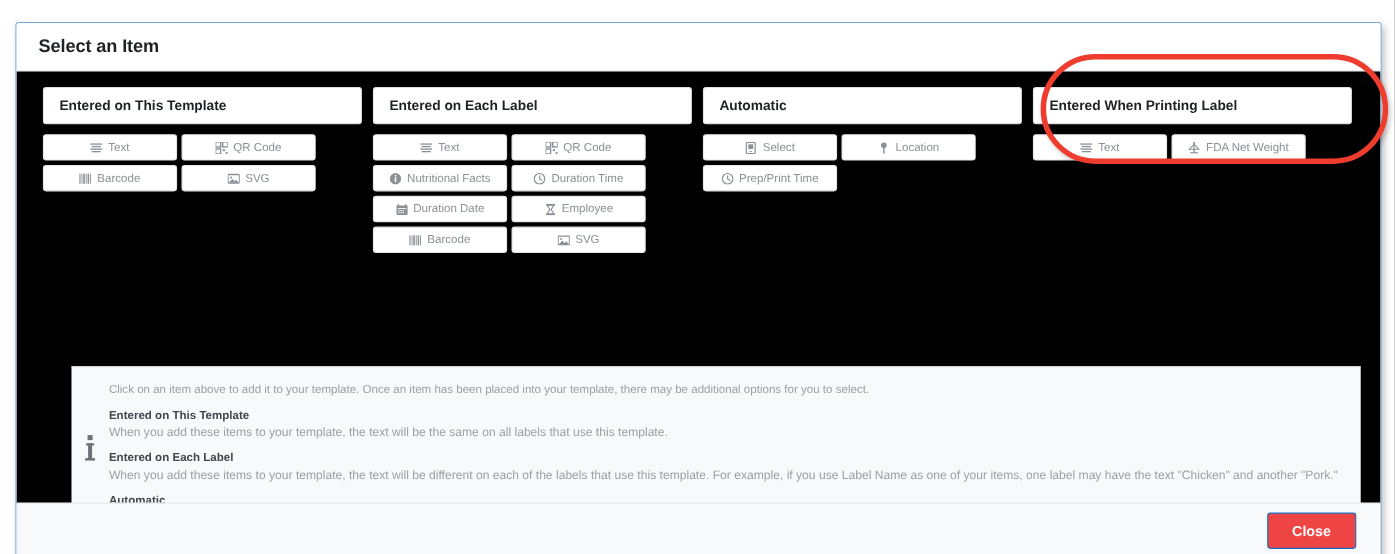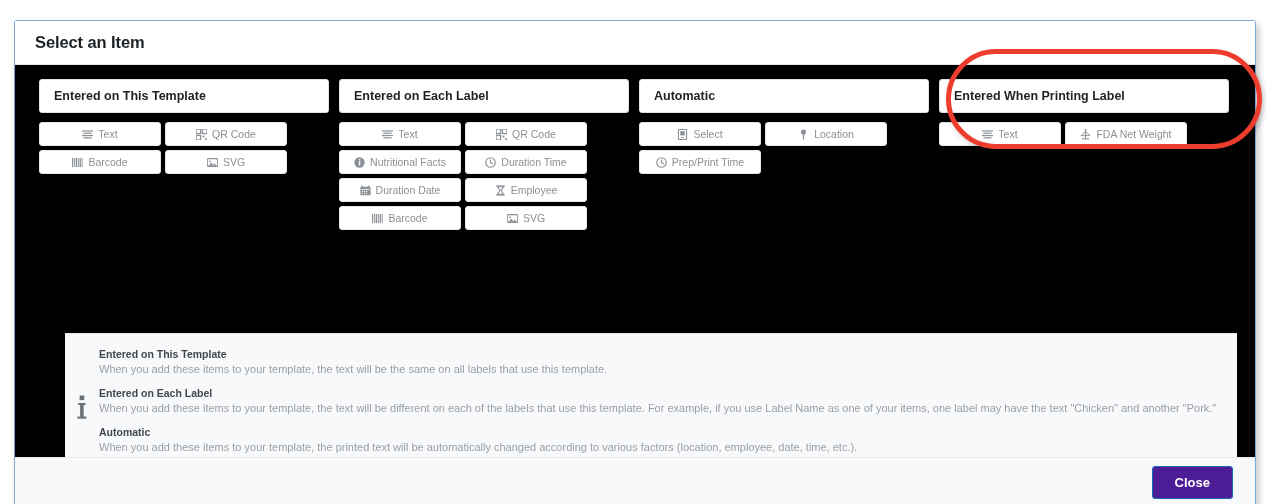--- a/index.html
+++ b/index.html
@@ -48,21 +48,21 @@
     position:absolute;
     left:0;right:0;bottom:0;
     height:50px;
     background:#f8f9fb;
     border-top:1px solid #e6e8ea;
     display:flex;align-items:center;justify-content:flex-end;
     padding-right:22px;
     box-sizing:border-box;
   }
   .btn-close{
-    background:#4c1d95;
+    background:#ef4444;
     color:#ffffff;
     border:1px solid #1769bd;
     border-radius:3px;
     font-size:13px;
     font-weight:bold;
     padding:8px 22px;
     cursor:pointer;
     font-family:"Liberation Sans",sans-serif;
   }
   
@@ -408,20 +408,21 @@
       <div class="info-inner">
         <div class="info-icon">
           <svg width="10" height="26" viewBox="0 0 10 26" aria-hidden="true">
             <rect x="2.6" y="0.5" width="4.6" height="4.6" fill="#6c7278"></rect>
             <rect x="1.2" y="8" width="7.4" height="2" fill="#6c7278"></rect>
             <rect x="3.1" y="8" width="3.6" height="15" fill="#6c7278"></rect>
             <rect x="0.4" y="21.5" width="9" height="2.2" fill="#6c7278"></rect>
           </svg>
         </div>
         <div class="info-text">
+          <div class="info-lead">Click on an item above to add it to your template. Once an item has been placed into your template, there may be additional options for you to select.</div>
           <div id="info-blocks">
               <div class="info-block">
                 <div class="info-h">Entered on This Template</div>
                 <div class="info-d">When you add these items to your template, the text will be the same on all labels that use this template.</div>
               </div>
               <div class="info-block">
                 <div class="info-h">Entered on Each Label</div>
                 <div class="info-d">When you add these items to your template, the text will be different on each of the labels that use this template. For example, if you use Label Name as one of your items, one label may have the text "Chicken" and another "Pork."</div>
               </div>
               <div class="info-block">

